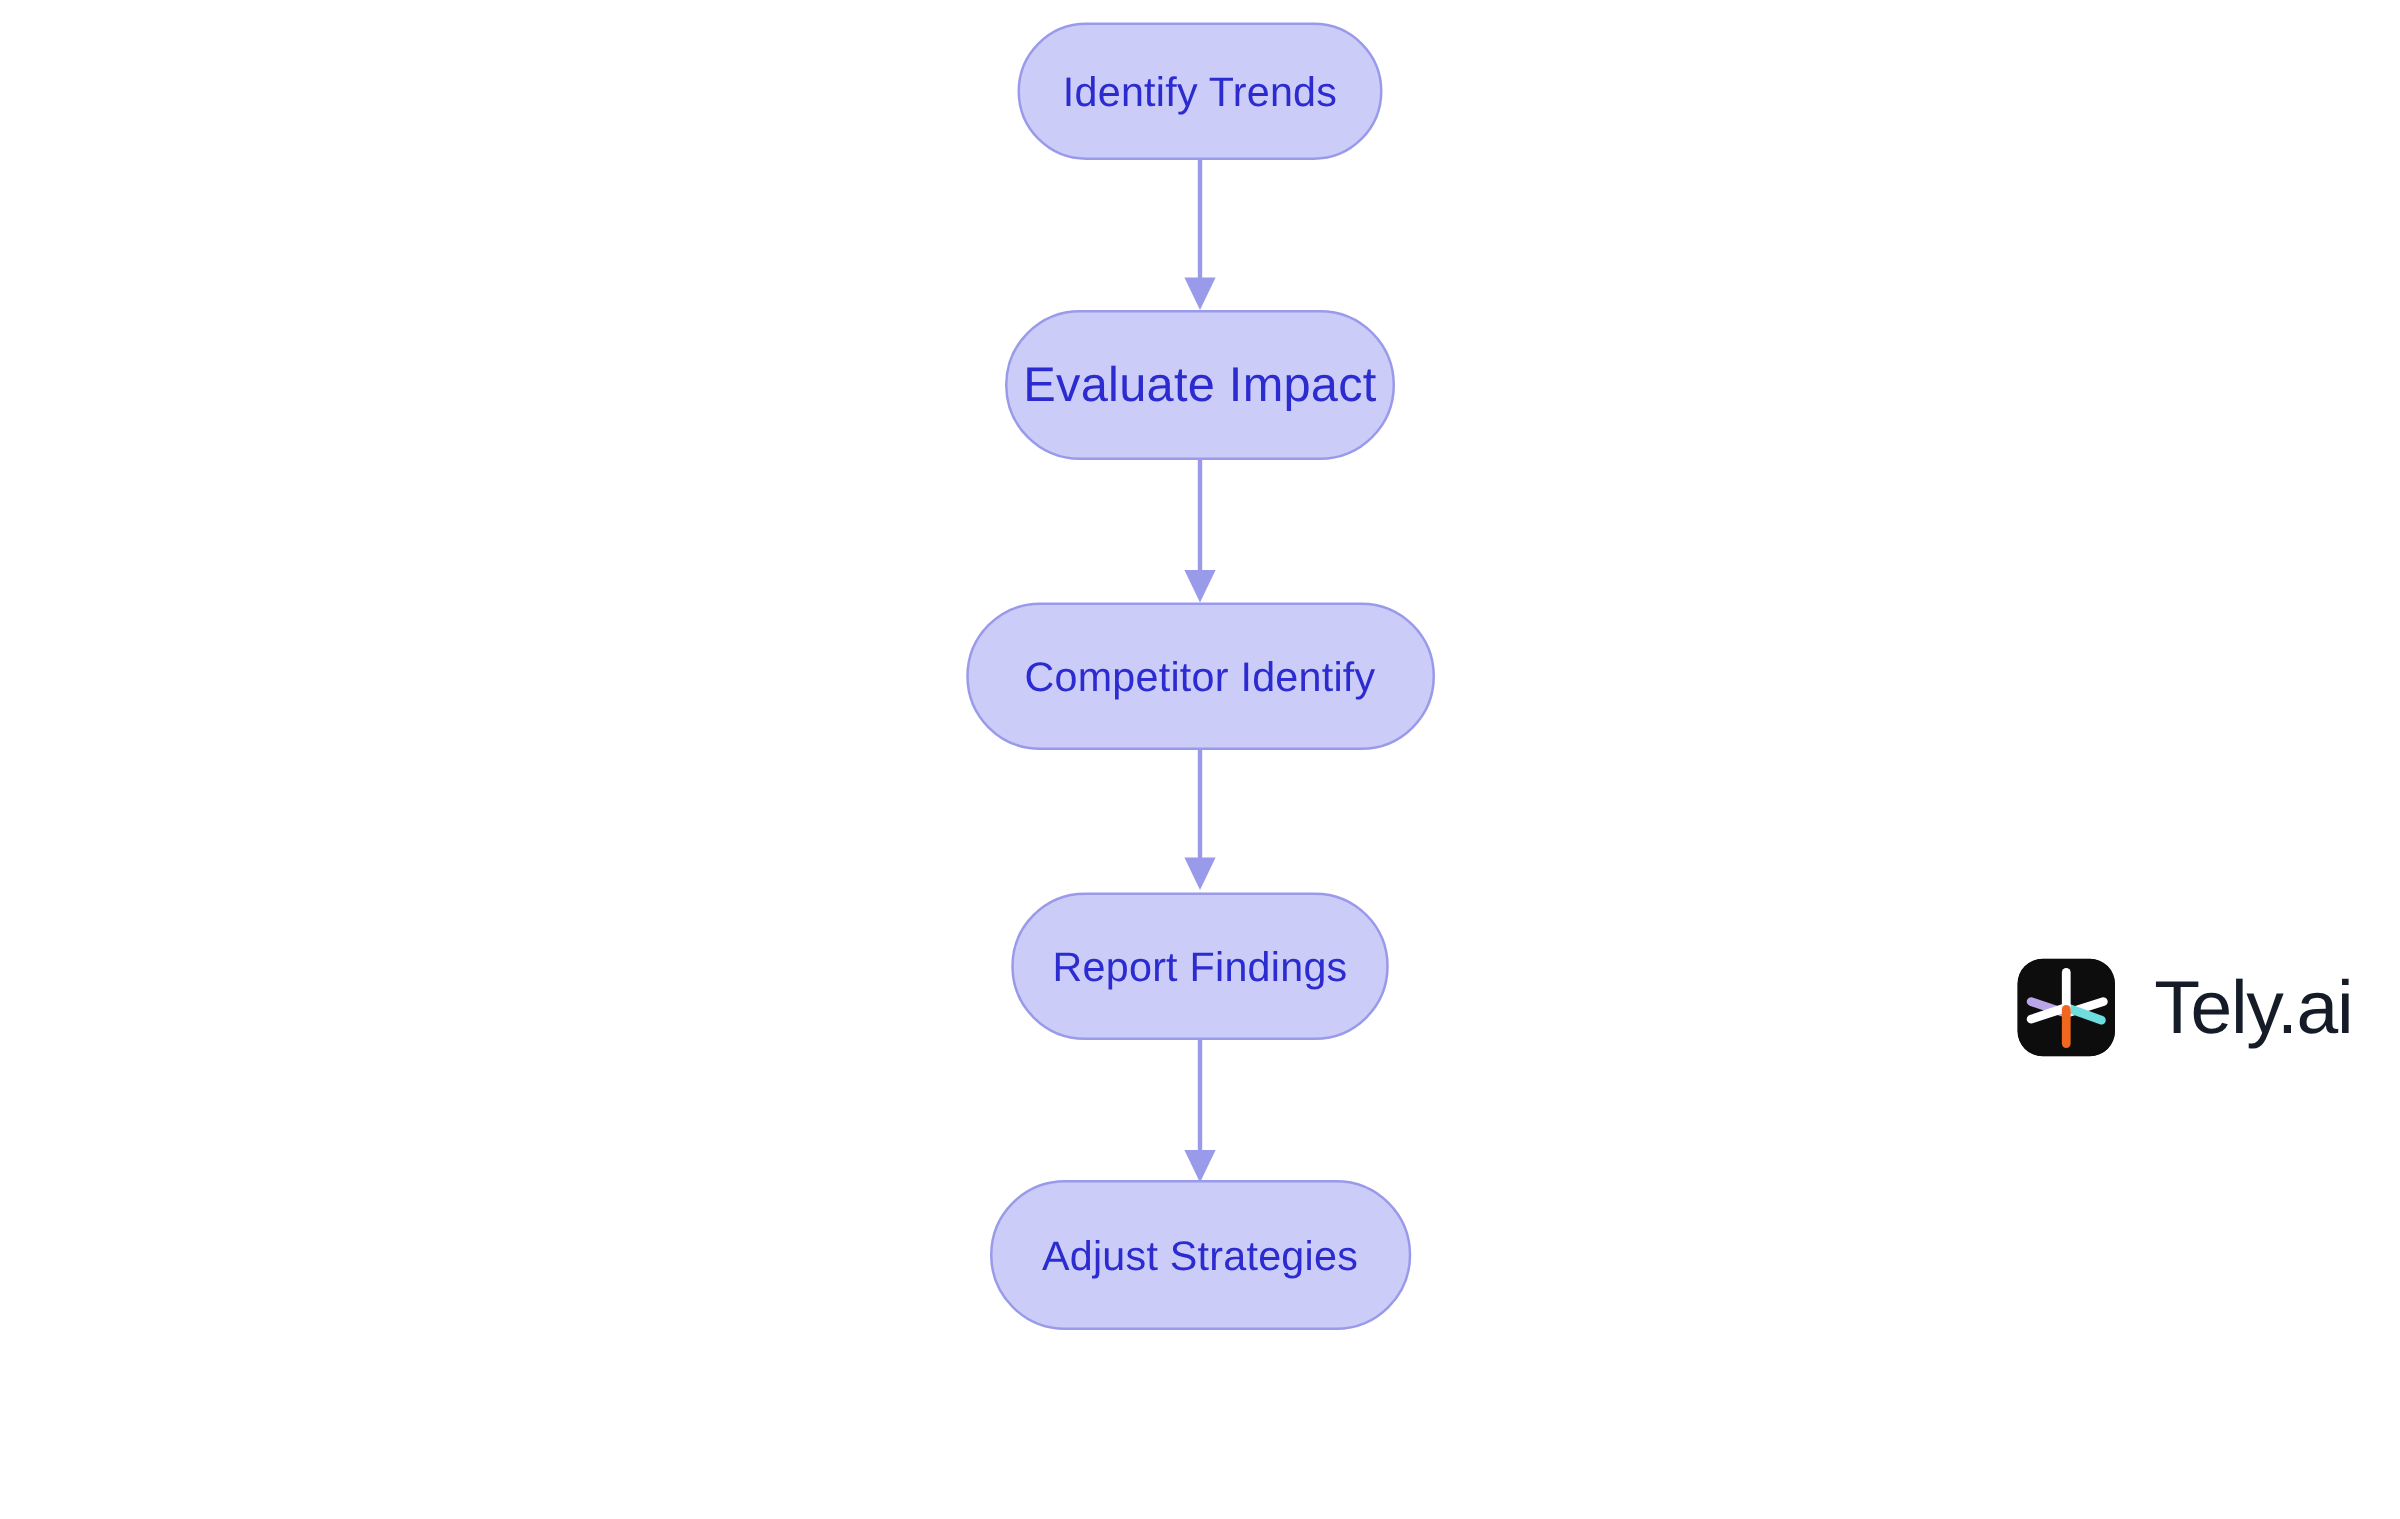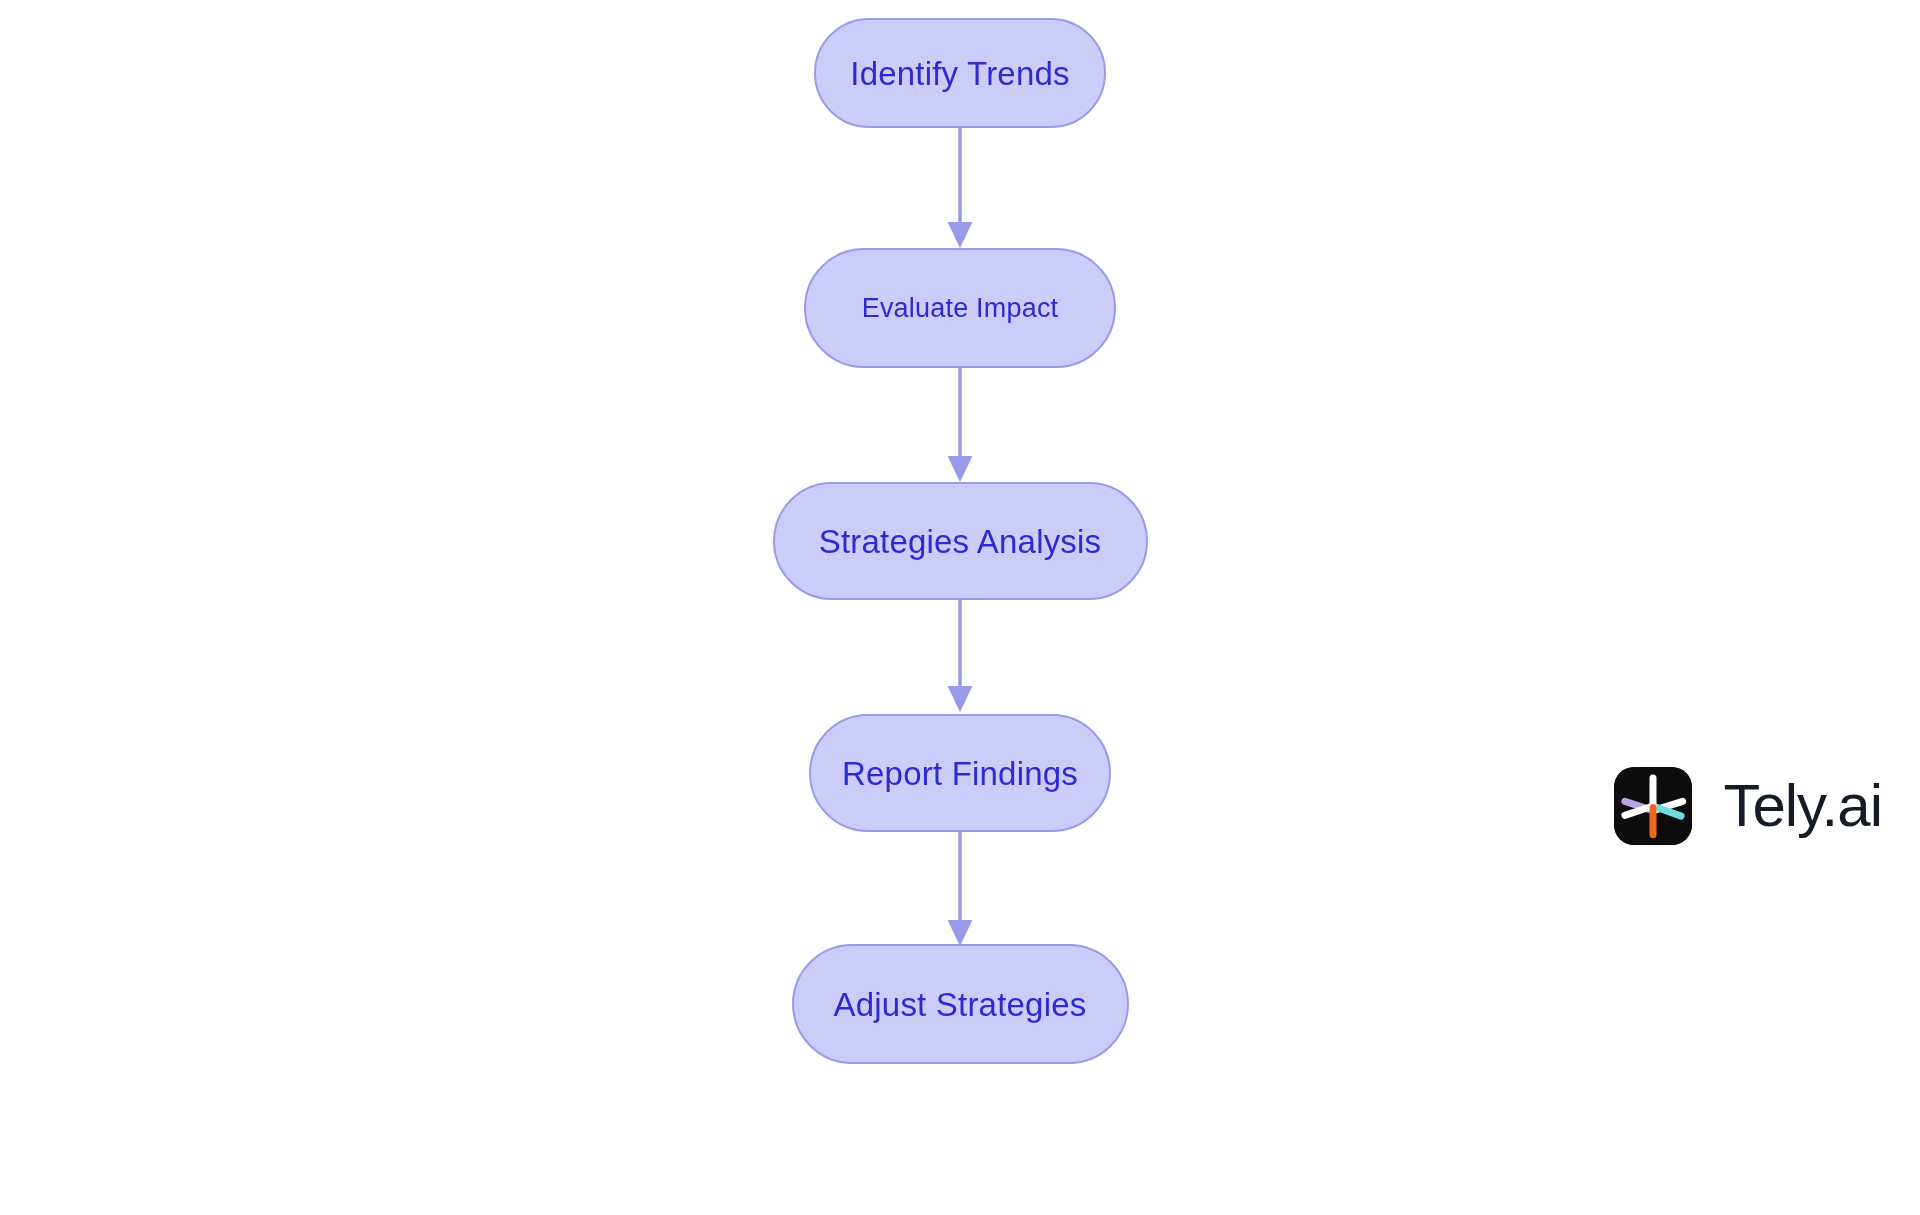--- a/index.html
+++ b/index.html
@@ -49,21 +49,21 @@
     white-space: nowrap;
     user-select: none;
   }
   .node-label {
     display: block;
     line-height: 1;
     color: #2b2bd0;
   }
 
   .node-1 { width: 292px; height: 110px; margin-top: 18px;  font-size: 33px; }
-  .node-2 { width: 312px; height: 120px; margin-top: 120px; font-size: 27px; text-align: center; }
+  .node-2 { width: 312px; height: 120px; margin-top: 120px; font-size: 39px; text-align: center; }
   .node-3 { width: 375px; height: 118px; margin-top: 114px; font-size: 33px; }
   .node-4 { width: 337px; height: 120px; margin-top: 112px; font-size: 33px; }
   .node-5 { width: 302px; height: 118px; margin-top: 114px; font-size: 33px; }
 
   
   .connector {
     position: absolute;
     left: 50%;
     transform: translateX(-50%);
     width: 40px;
@@ -111,21 +111,21 @@
 
     <div class="node node-1">
       <span class="node-label">Identify Trends</span>
     </div>
 
     <div class="node node-2">
       <span class="node-label">Evaluate Impact</span>
     </div>
 
     <div class="node node-3">
-      <span class="node-label">Strategies Analysis</span>
+      <span class="node-label">Competitor Identify</span>
     </div>
 
     <div class="node node-5">
       <span class="node-label">Report Findings</span>
     </div>
 
     <div class="node node-4">
       <span class="node-label">Adjust Strategies</span>
     </div>
   </div>

